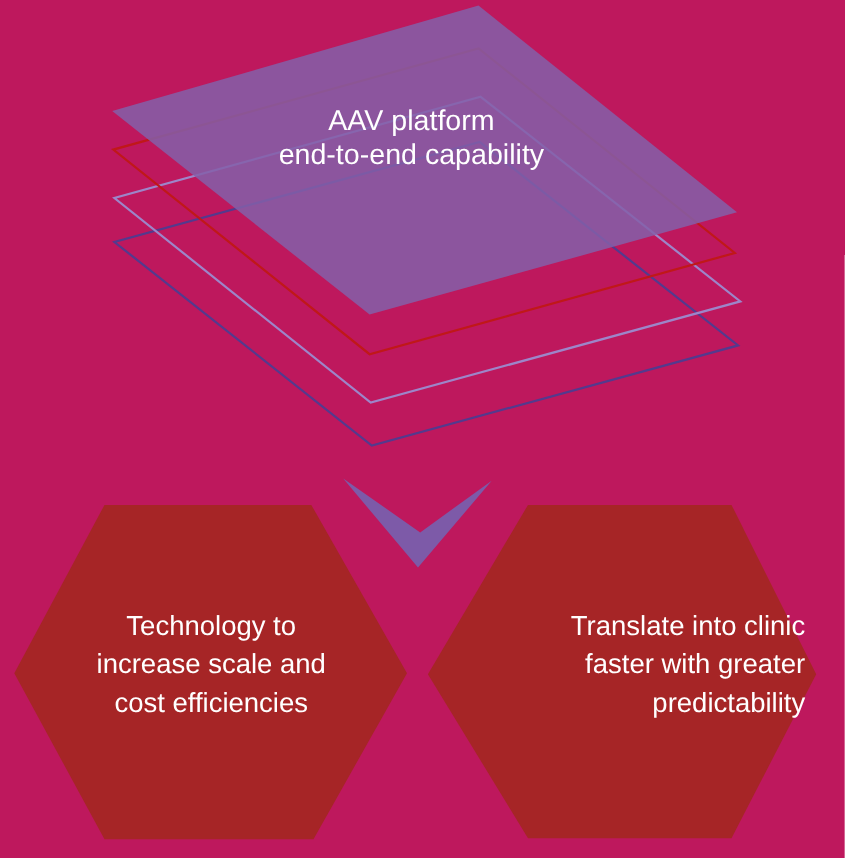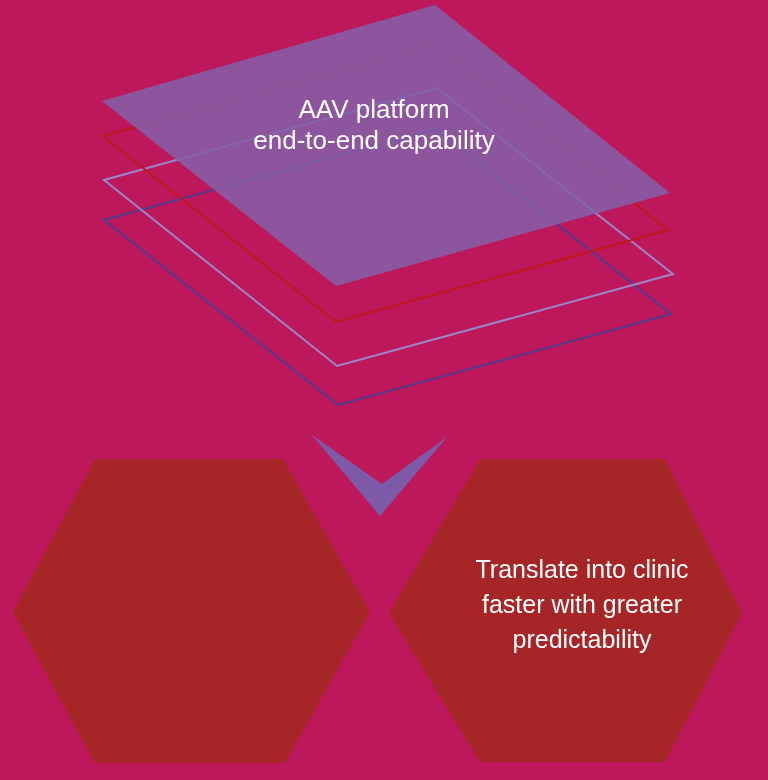--- a/index.html
+++ b/index.html
@@ -35,21 +35,21 @@
     font-size: 26px;
     line-height: 31px;
   }
   .hex-label {
     top: 552px;
     width: 320px;
     font-size: 25px;
     line-height: 35px;
   }
   .hex-label.left  { left: 32px; }
-  .hex-label.right { left: 422px; }
+  .hex-label.right { left: 412px; text-align: right; }
 </style>
 </head>
 <body>
 
 <div class="canvas">
 
   <svg width="768" height="780" viewBox="0 0 768 780">
 
     <polygon points="436,129 671,314 338,405 104,220" fill="none" stroke-width="2" stroke="#533a8e"></polygon>
 
@@ -62,18 +62,21 @@
     <polygon points="312,435 380,516 447,437 382,484" stroke="none" fill="#7d5aa8"></polygon>
 
     <polygon points="13,612 95,459 283,459 370,612 285,763 95,763" stroke="none" fill="#a62526"></polygon>
 
     <polygon points="389,613 480,459 665,459 742,613 665,762 480,762" stroke="none" fill="#a62526"></polygon>
   </svg>
 
   <div class="overlay-label plane-label">AAV platform
 end-to-end capability</div>
 
+  <div class="overlay-label hex-label left">Technology to
+increase scale and
+cost efficiencies</div>
 
   <div class="overlay-label hex-label right">Translate into clinic
 faster with greater
 predictability</div>
 
 </div>
 
 </body></html>

